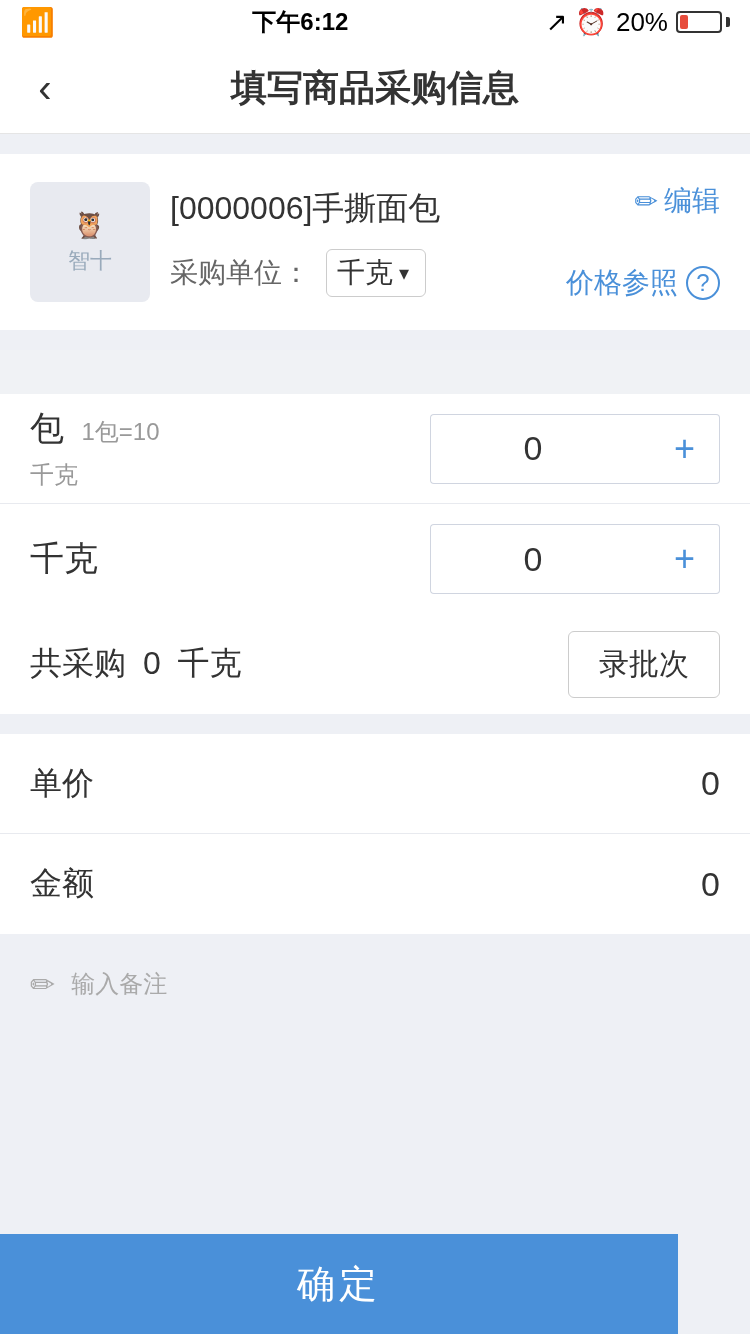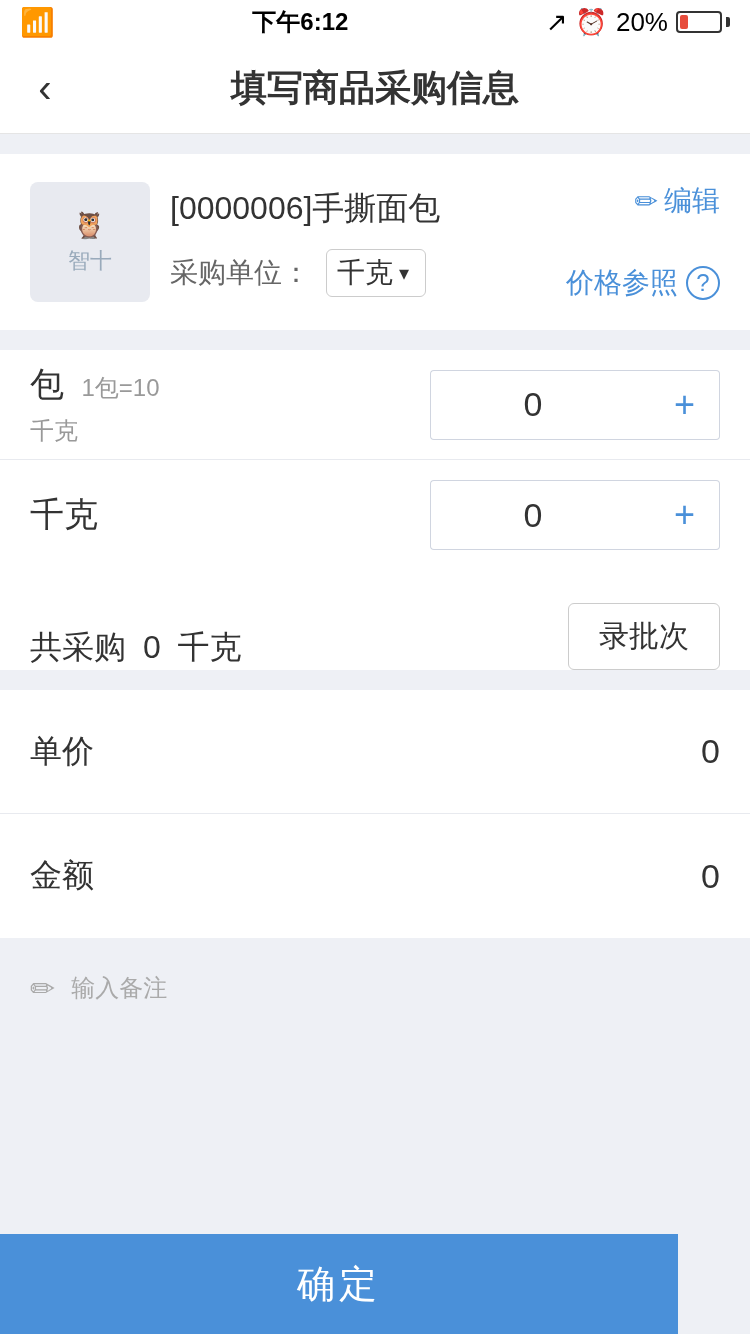--- a/index.html
+++ b/index.html
@@ -156,20 +156,21 @@
     }
     .price-ref-help {
       width: 34px; height: 34px; border: 2px solid #4a90d9; border-radius: 50%;
       display: inline-flex; align-items: center; justify-content: center;
       font-size: 24px; color: #4a90d9;
     }
 
     
     .quantity-section {
       background: #fff;
+      margin-top: 44px;
     }
     .quantity-row {
       display: flex;
       align-items: center;
       padding: 0 30px;
       height: 110px;
       border-bottom: 1px solid #e8eaef;
     }
     .quantity-label {
       font-size: 34px;
@@ -212,21 +213,21 @@
       align-items: center;
       justify-content: center;
       font-size: 36px;
       color: #4a90d9;
       cursor: pointer;
     }
 
     
     .summary-row {
       display: flex;
-      align-items: flex-end;
+      align-items: center;
       justify-content: space-between;
       padding: 0 30px;
       height: 100px;
       background: #fff;
     }
     .summary-text {
       font-size: 32px;
       color: #333;
     }
     .batch-btn {
@@ -242,21 +243,21 @@
     
     .price-section {
       background: #fff;
       margin-top: 0;
     }
     .price-row {
       display: flex;
       align-items: center;
       justify-content: space-between;
       padding: 0 30px;
-      height: 124px;
+      height: 100px;
       border-bottom: 1px solid #e8eaef;
     }
     .price-row:last-child {
       border-bottom: none;
     }
     .price-label {
       font-size: 32px;
       color: #333;
     }
     .price-value {

